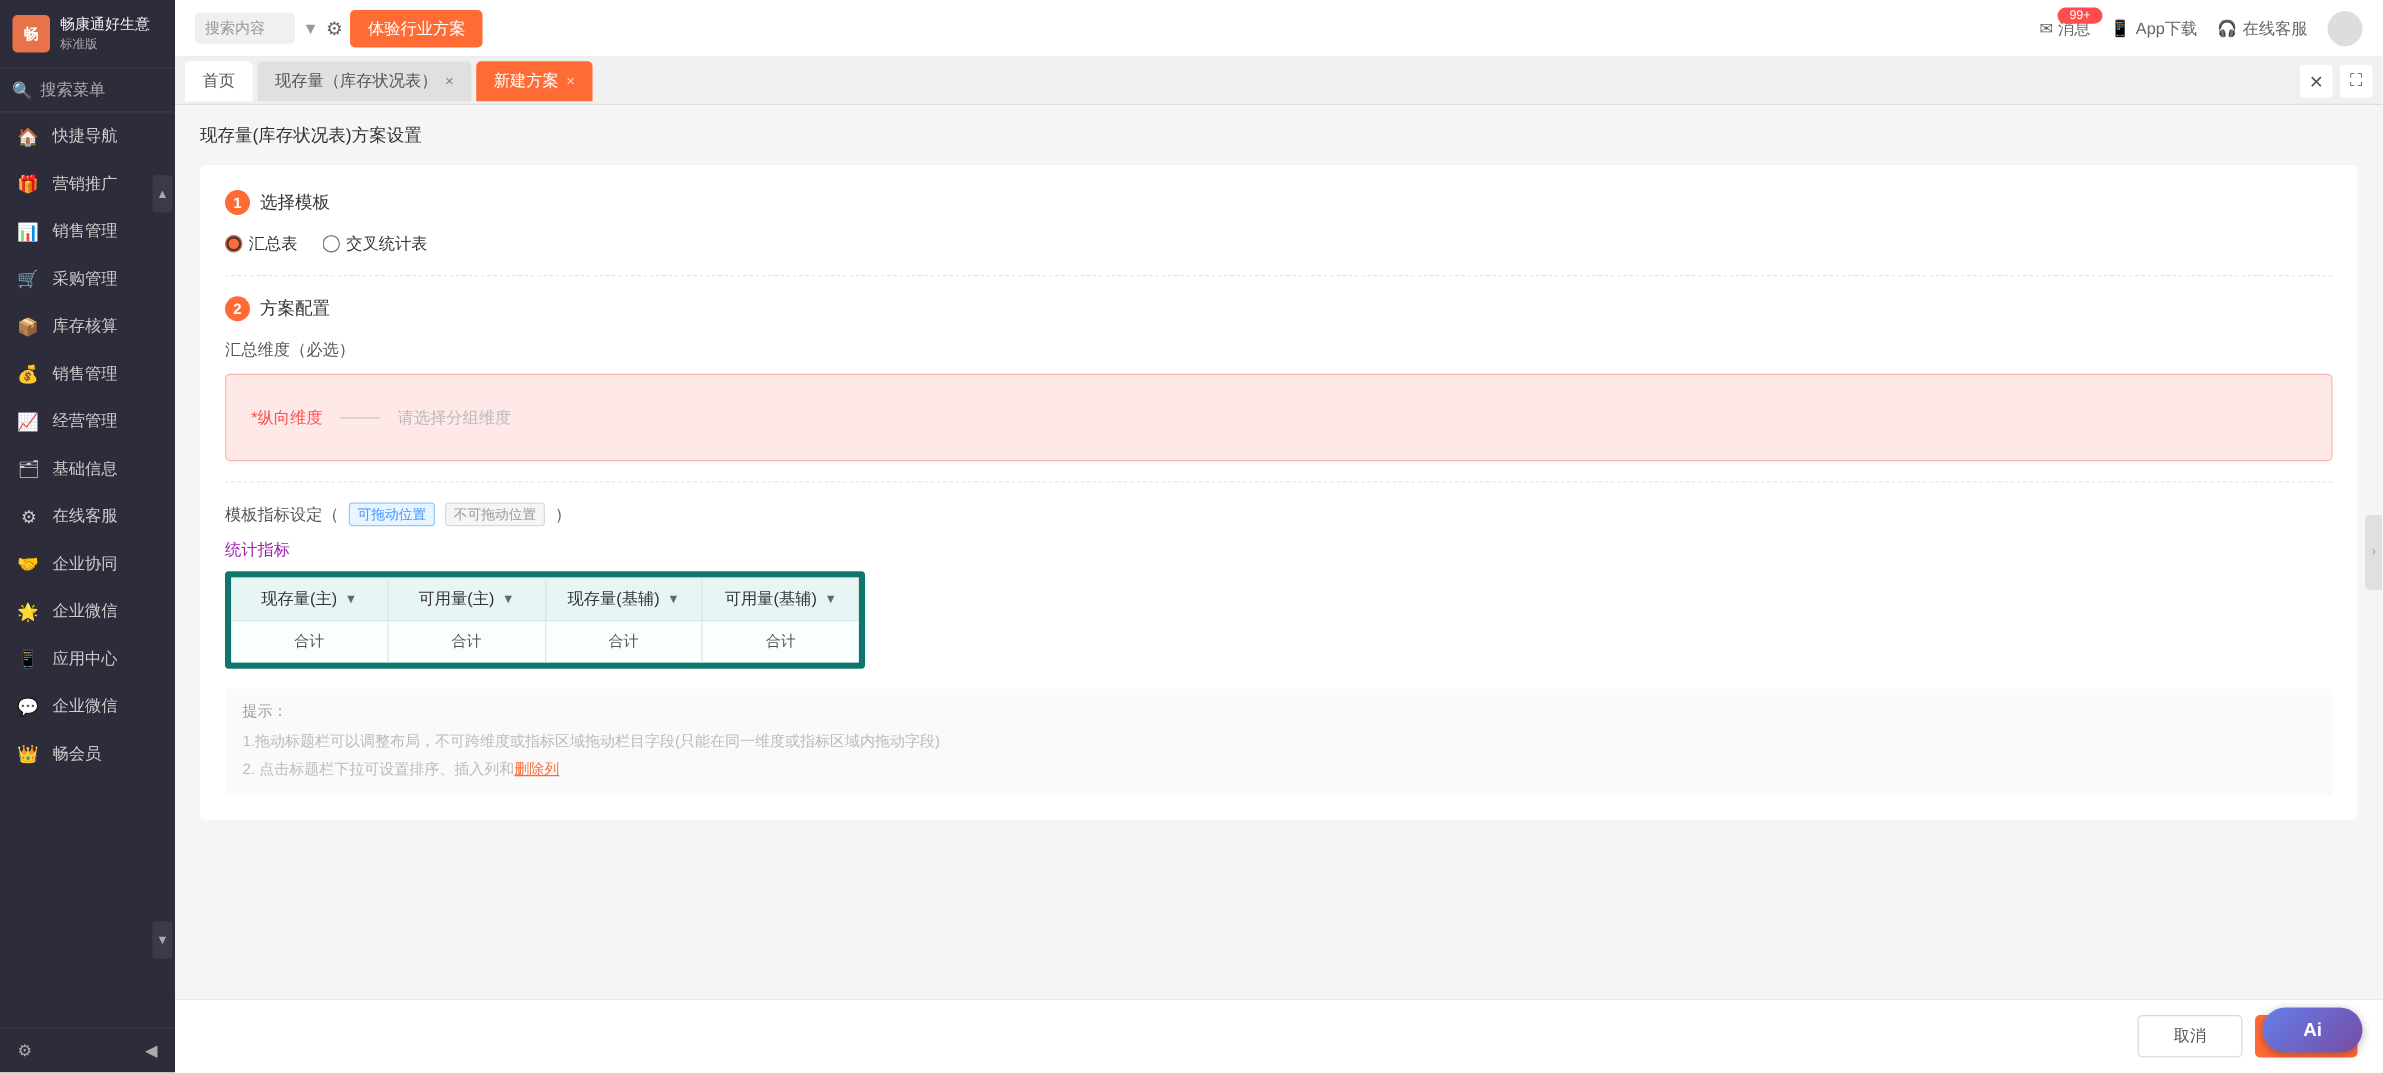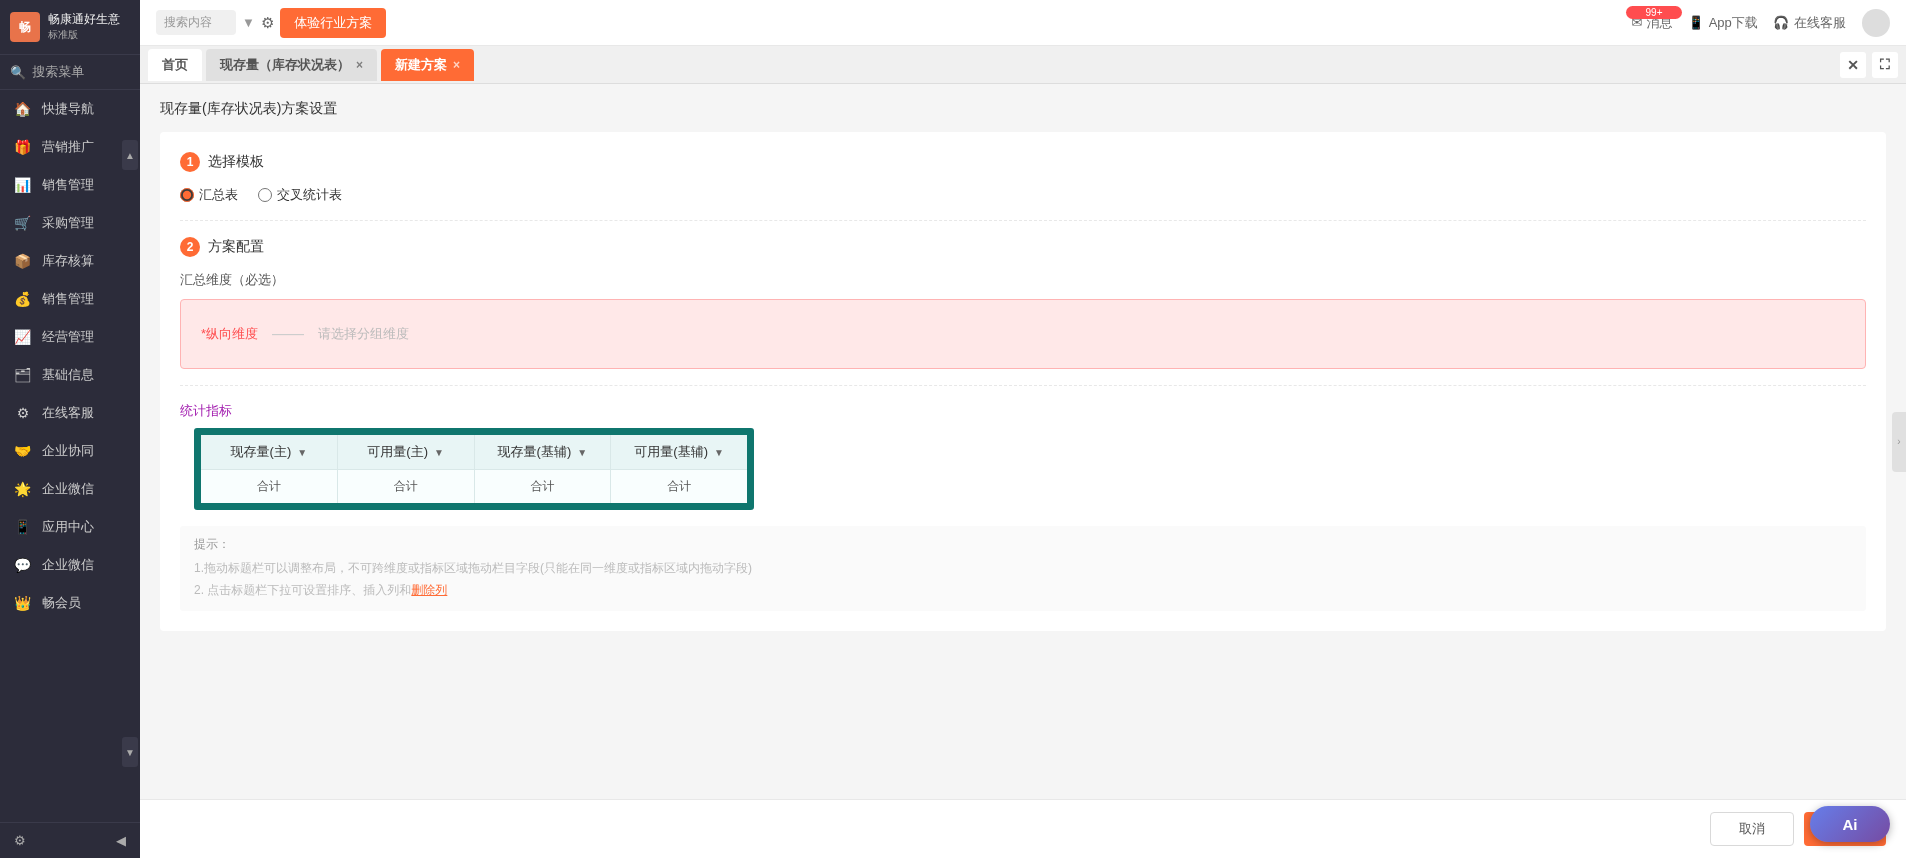--- a/index.html
+++ b/index.html
@@ -164,21 +164,21 @@
       align-items: center;
       gap: 4px;
       cursor: pointer;
       position: relative;
     }
     .msg-badge {
       background: #ff4d4f;
       color: white;
       font-size: 10px;
       border-radius: 8px;
-      padding: 1px 20px;
+      padding: 1px 10px;
       position: absolute;
       top: -8px;
       right: -10px;
       white-space: nowrap;
     }
     .topbar-avatar {
       width: 28px;
       height: 28px;
       background: #ddd;
       border-radius: 50%;
@@ -187,21 +187,20 @@
     
     .tabs {
       background: #f0f0f0;
       display: flex;
       align-items: center;
       height: 38px;
       padding: 0 8px;
       gap: 4px;
       flex-shrink: 0;
       border-bottom: 1px solid #ddd;
-      font-weight: bold;
     }
     .tab {
       height: 32px;
       padding: 0 14px;
       display: flex;
       align-items: center;
       gap: 6px;
       border-radius: 4px 4px 0 0;
       cursor: pointer;
       font-size: 13px;
@@ -382,25 +381,24 @@
 
     
     .stats-section-title {
       color: #a21caf;
       font-size: 13px;
       margin-bottom: 8px;
       font-weight: 500;
     }
 
     .stats-table {
-      border: 7px solid #0f766e;
+      border: 5px solid #0f766e;
       border-radius: 3px;
       overflow: hidden;
-      width: 560px;
-      margin-left: 14px;
+      width: 512px;
     }
     .stats-header-row {
       display: flex;
       background: #e8f5f5;
     }
     .stats-header-cell {
       flex: 1;
       padding: 8px 10px;
       display: flex;
       align-items: center;
@@ -699,20 +697,26 @@
 
       <div class="dim-area">
         <span class="dim-required">*纵向维度</span>
         <span class="dim-arrow">——</span>
         <span class="dim-placeholder">请选择分组维度</span>
       </div>
 
       <hr class="section-divider">
 
       <div class="metrics-config">
+        <div class="metrics-label">
+          <span>模板指标设定（</span>
+          <span class="draggable-badge">可拖动位置</span>
+          <span class="non-draggable-badge">不可拖动位置</span>
+          <span>）</span>
+        </div>
 
         <div class="stats-section-title">统计指标</div>
 
         <div class="stats-table">
           <div class="stats-header-row">
             <div class="stats-header-cell">
               <span>现存量(主)</span>
               <span class="dropdown-arrow">▼</span>
             </div>
             <div class="stats-header-cell">

